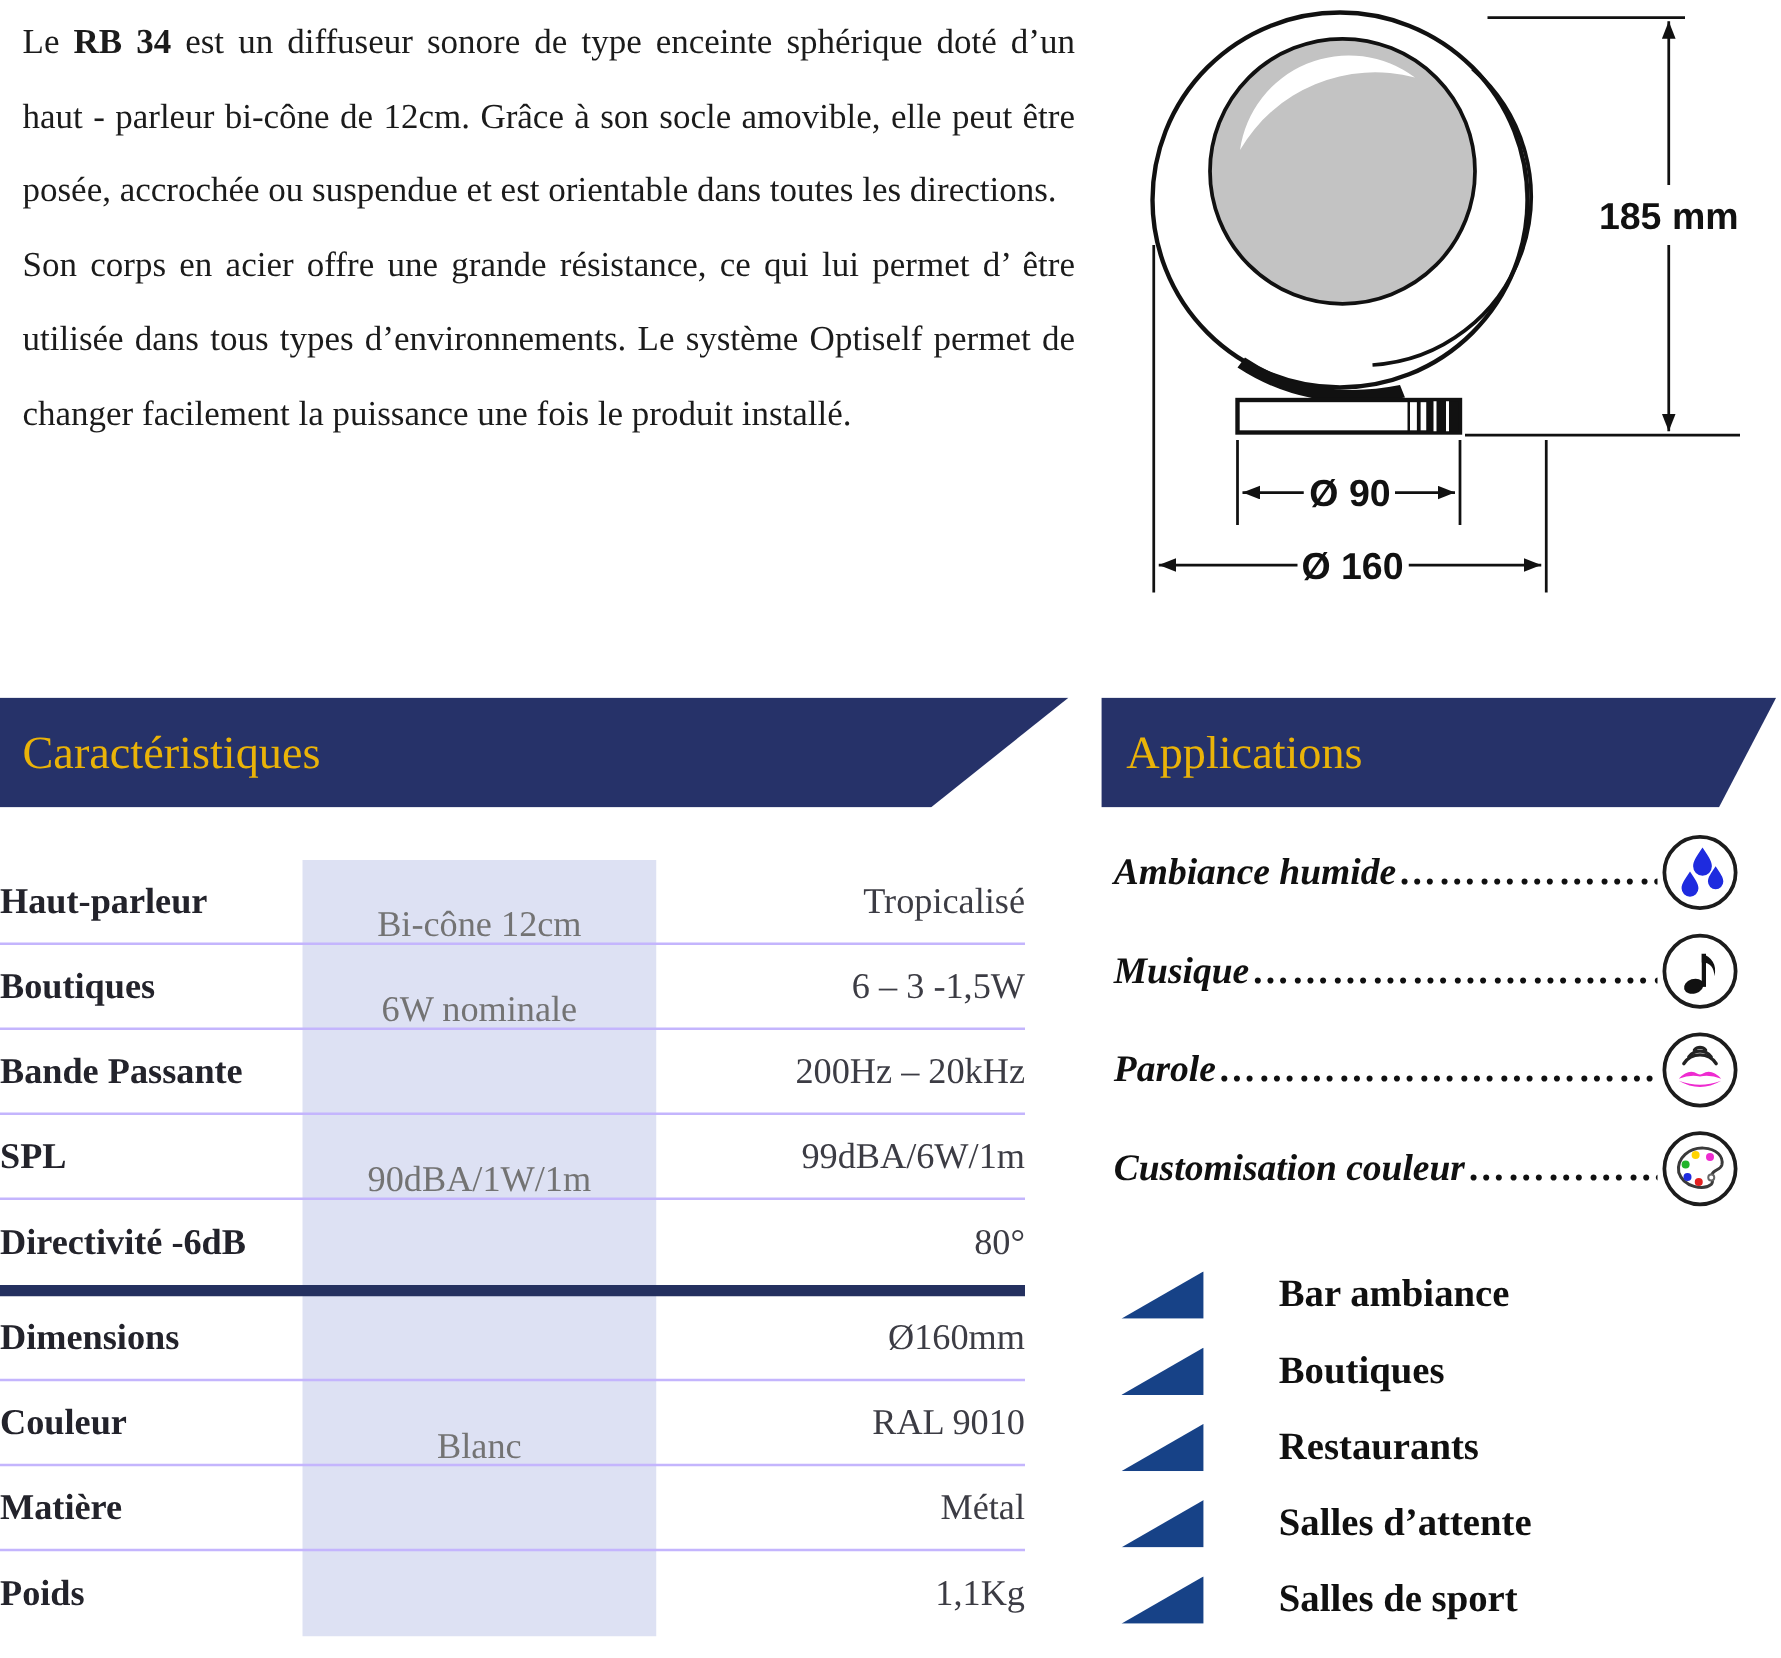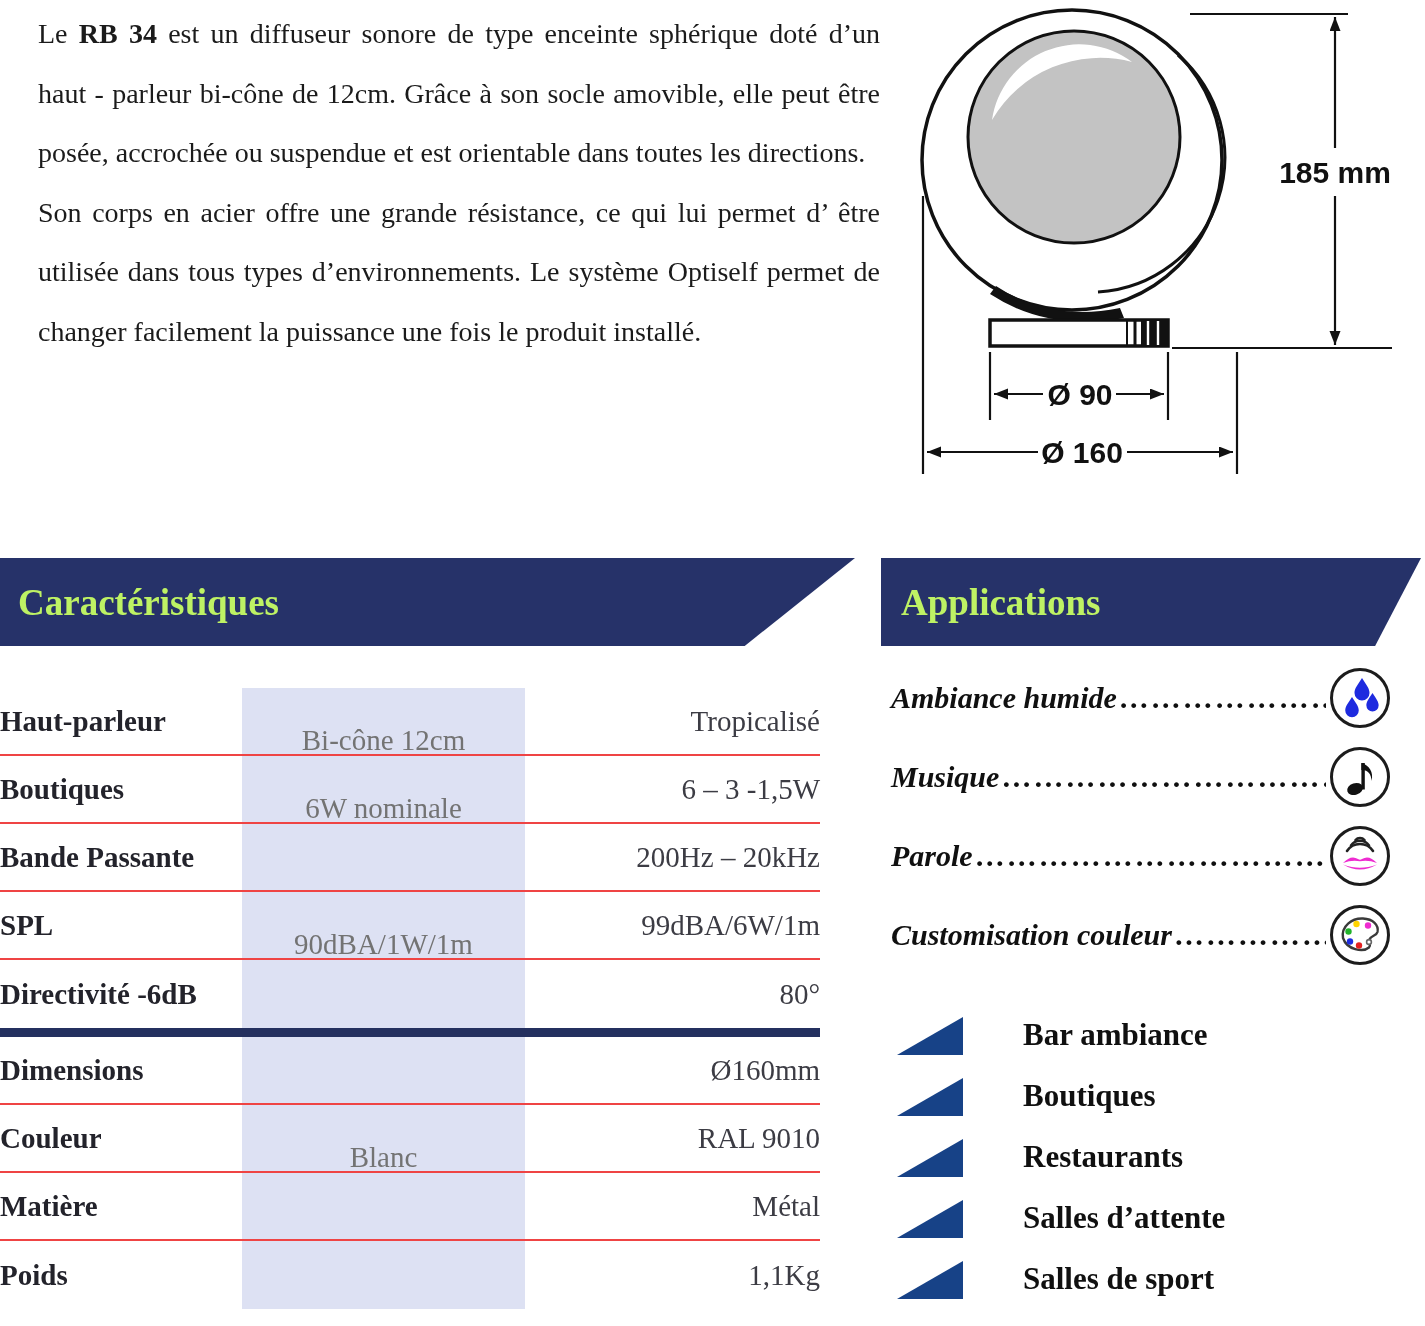--- a/index.html
+++ b/index.html
@@ -1,39 +1,39 @@
 <!DOCTYPE html>
 <html><head>
 <meta charset="utf-8">
 <style>
   html,body { margin:0; padding:0; background:#fff; }
   .page { position:relative; width:1425px; height:1326px; background:#ffffff;
           font-family:"Liberation Serif", serif; overflow:hidden; }
 
   
   .description { position:absolute; left:18px; top:4px; width:842px;
-                 font-size:28px; line-height:59.5px; color:#1b1b1b; text-align:justify;margin-left:20px; }
+                 font-size:28px; line-height:59.5px; color:#1b1b1b; text-align:justify; }
   .description .para { margin:0; }
   .description b { font-weight:bold; }
 
   
   .banner { position:absolute; top:558px; height:88px; background:#263269;
             display:flex; align-items:center; }
-  .banner span { color:#bef264; font-weight:bold; font-size:37px; }
+  .banner span { color:#eab308; font-weight:normal; font-size:37px; }
   .banner-carac { left:0; width:855px; clip-path:polygon(0 0,100% 0,87.1% 100%,0 100%); }
   .banner-carac span { padding-left:18px; }
   .banner-apps { left:881px; width:540px; clip-path:polygon(0 0,100% 0,91.5% 100%,0 100%); }
   .banner-apps span { padding-left:20px; }
 
   
   .lavender { position:absolute; left:242px; top:688px; width:283px; height:621px;
               background:#dde1f3; }
   #spec-table { position:absolute; left:0; top:688px; width:820px; }
   .spec-row { display:flex; align-items:center; height:68px; box-sizing:border-box;
-              border-bottom:2px solid #ef4444; }
+              border-bottom:2px solid #c4b5fd; }
   .spec-row.no-border { border-bottom:none; }
   .cell-label { width:242px; font-weight:bold; font-size:29px; color:#23232b; }
   .cell-mid   { width:283px; text-align:center; font-size:29px; color:#737373;margin-top:39px; }
   .cell-right { width:295px; text-align:right; font-size:29px; color:#3c3c44; }
   .thick-divider { height:9px; background:#24305f; }
 
   
   #app-list { position:absolute; left:891px; top:658px; width:500px;font-style:italic; }
   .app-item { display:flex; align-items:center; height:79px; }
   .app-label { font-weight:bold; font-size:30px; color:#101010; white-space:nowrap; }

